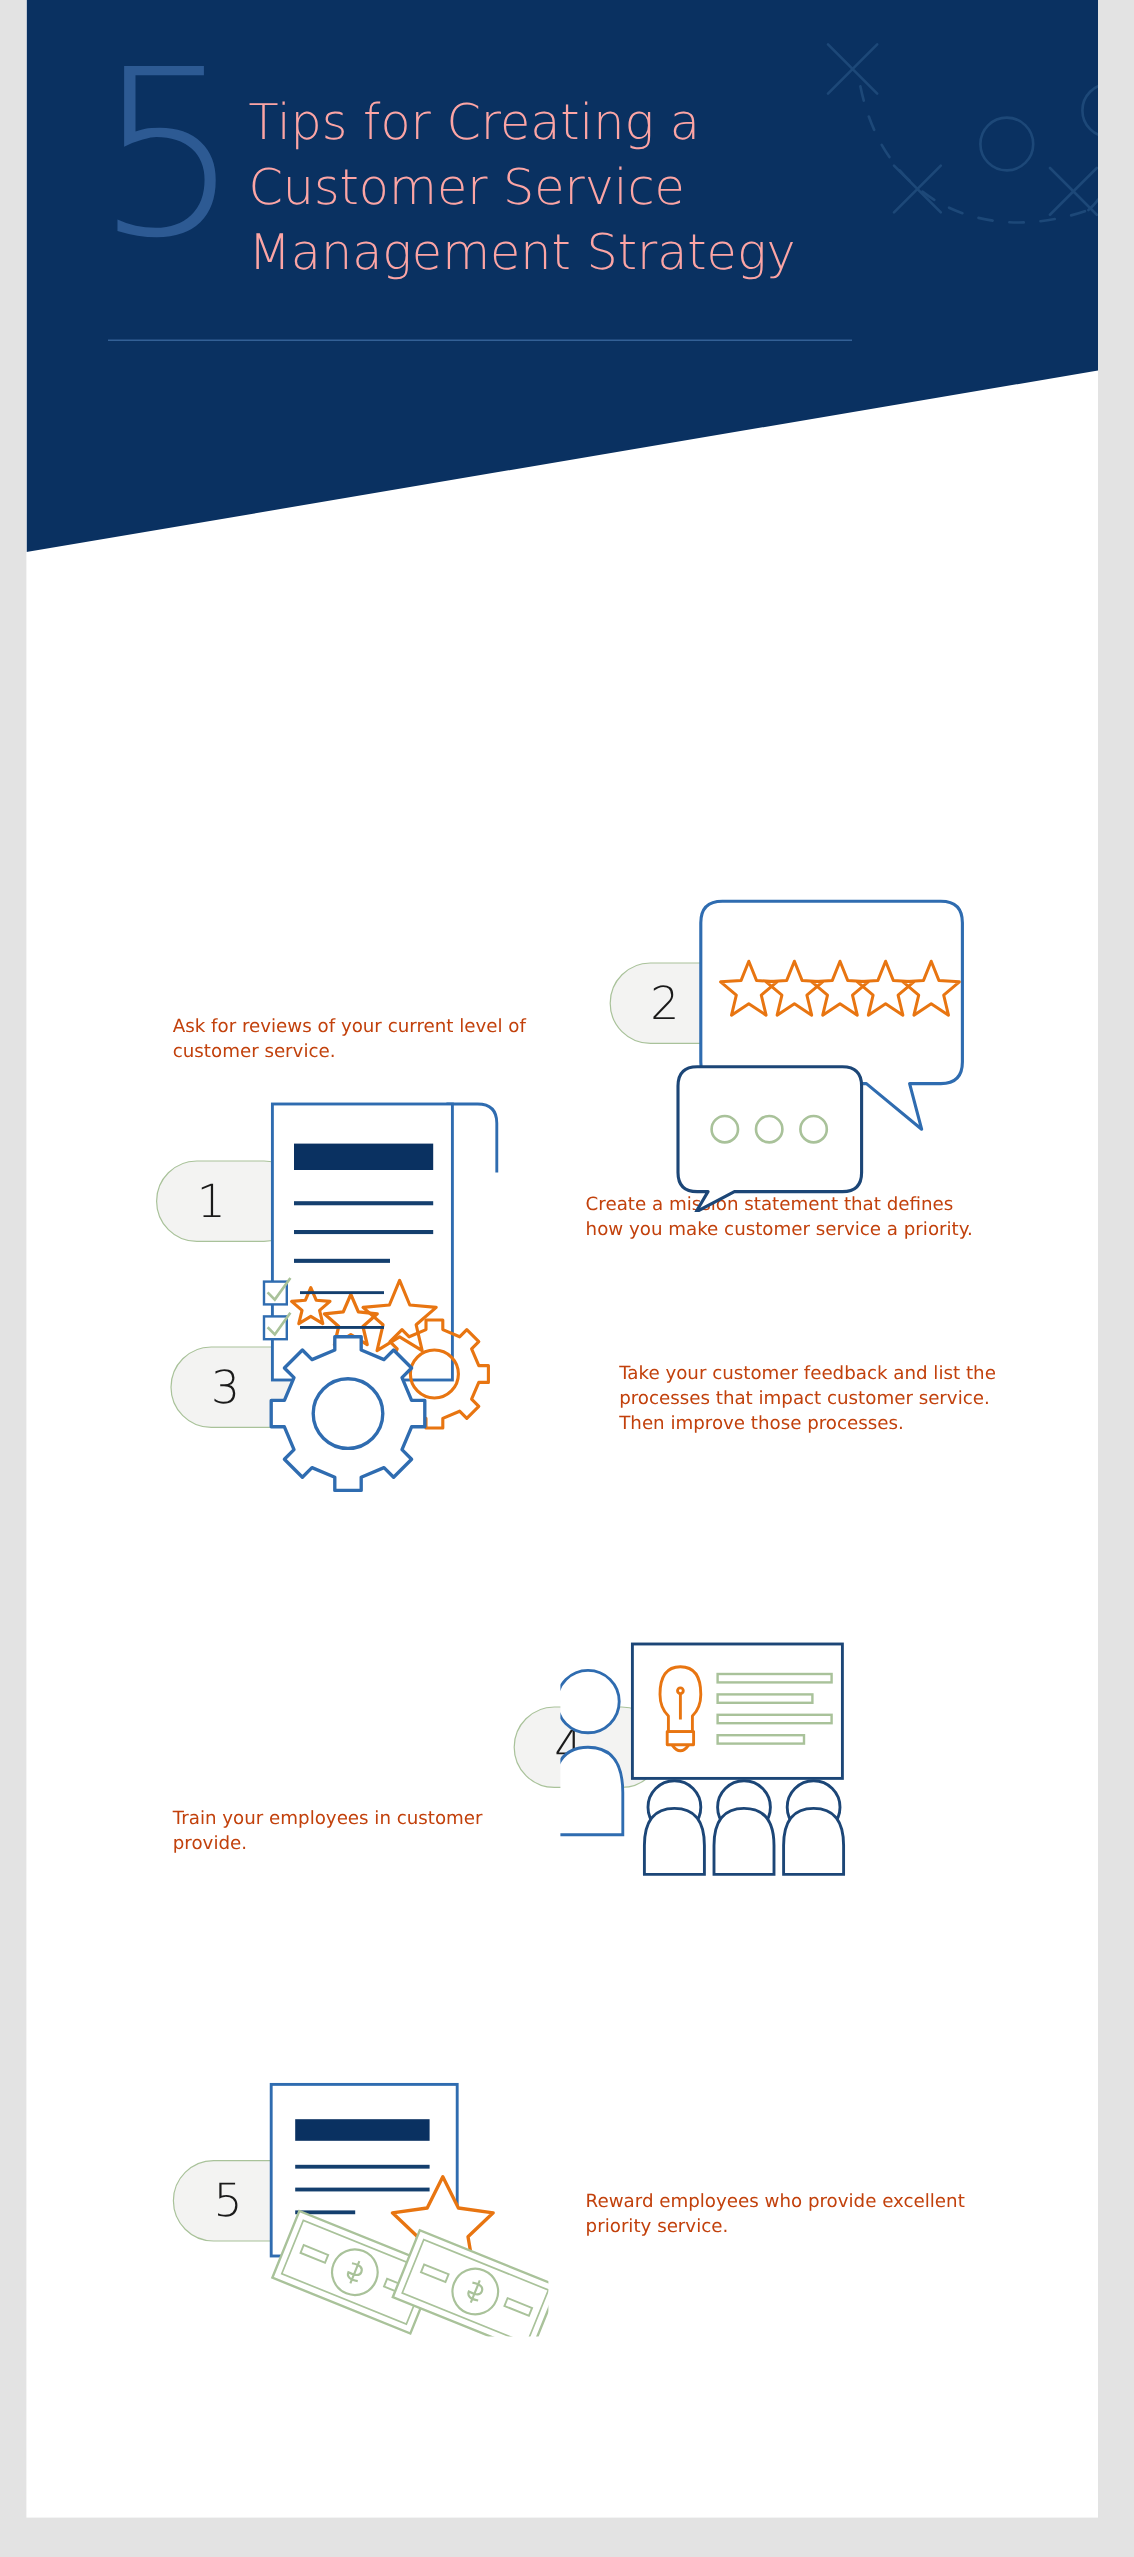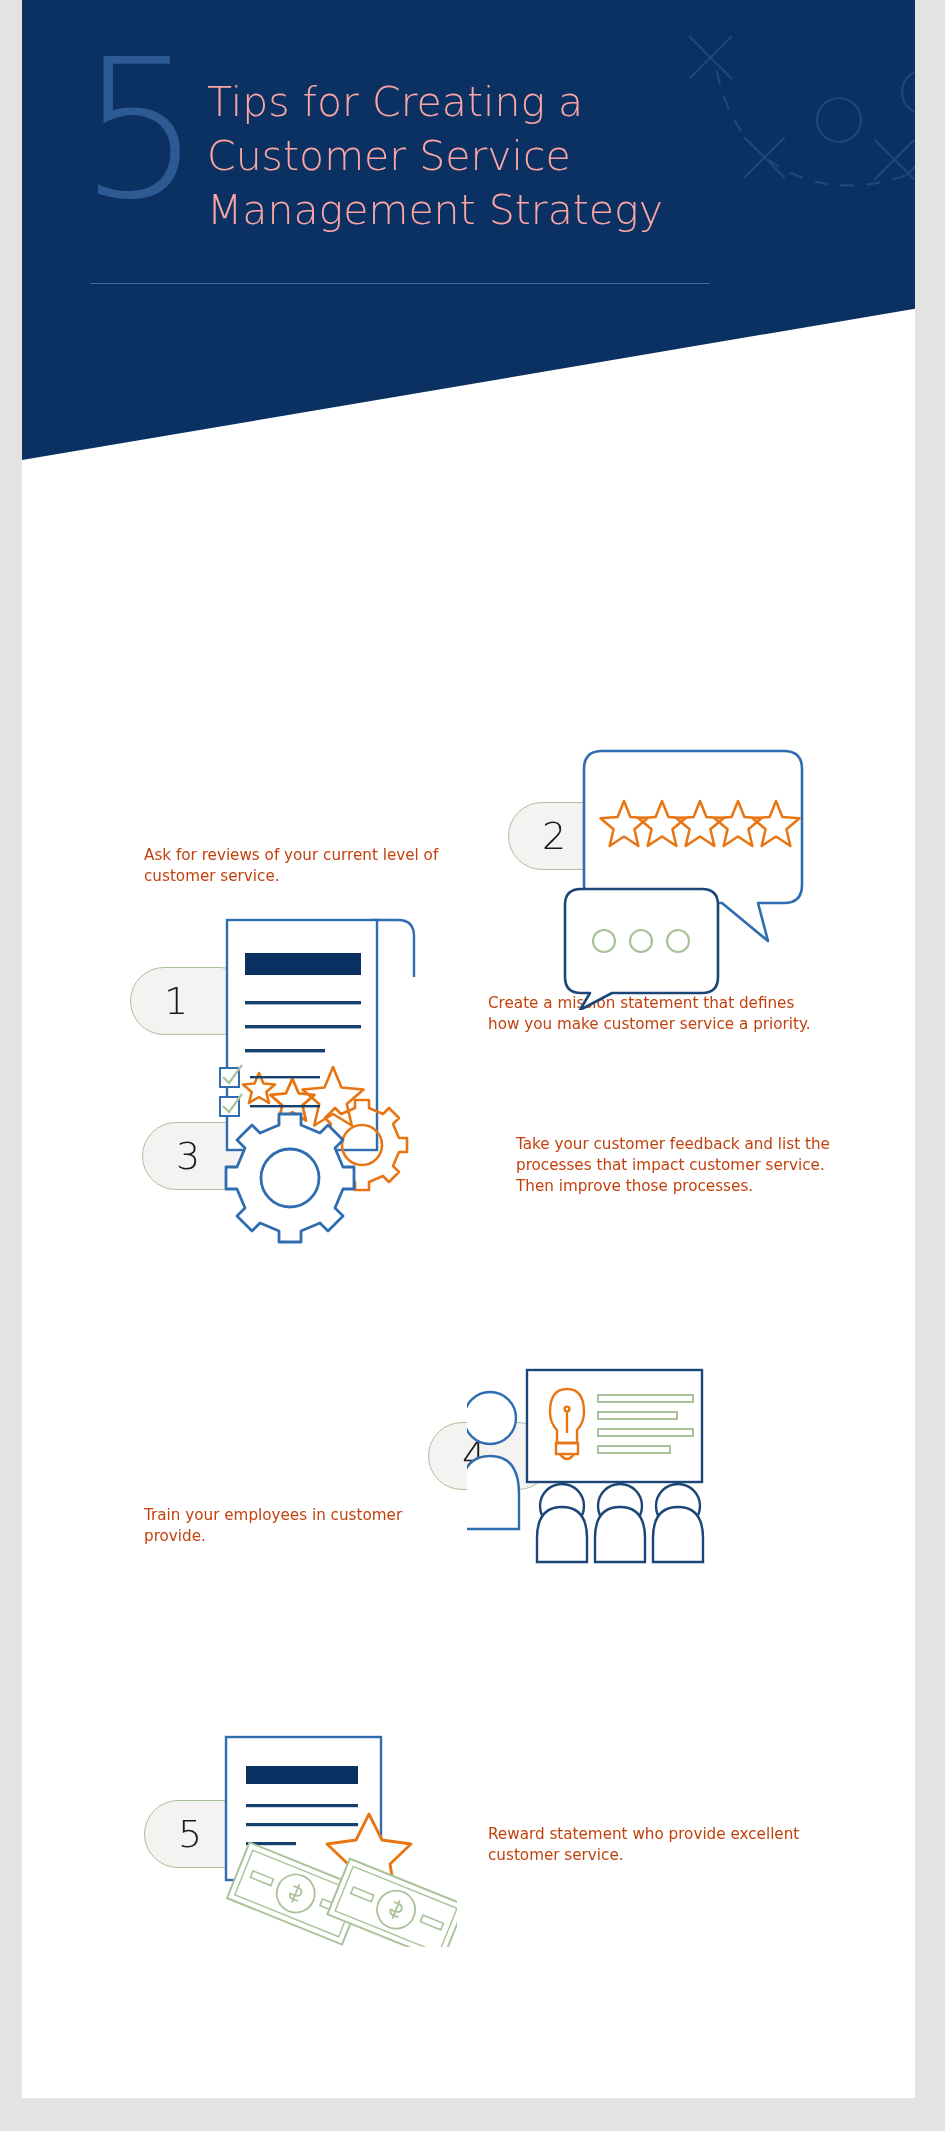--- a/index.html
+++ b/index.html
@@ -311,17 +311,17 @@
 
         <g transform="rotate(22 175 178)">
           <rect x="112" y="148" width="124" height="60" fill="#ffffff" stroke="#a9c29a" stroke-width="2"></rect>
           <rect x="118" y="154" width="112" height="48" fill="none" stroke="#a9c29a" stroke-width="1.4"></rect>
           <circle cx="174" cy="178" r="19" fill="none" stroke="#a9c29a" stroke-width="1.8"></circle>
           <path d="M174 168 L174 188 M169 172 Q179 170 179 176 Q179 181 169 180 Q169 186 179 184" fill="none" stroke="#a9c29a" stroke-width="1.8"></path>
           <rect x="126" y="173" width="22" height="7" fill="none" stroke="#a9c29a" stroke-width="1.6"></rect>
           <rect x="201" y="173" width="22" height="7" fill="none" stroke="#a9c29a" stroke-width="1.6"></rect>
         </g>
       </svg>
-      <div class="body-text">Reward statement who provide excellent customer service.</div>
+      <div class="body-text">Reward employees who provide excellent priority service.</div>
     </div>
 
   </div>
 </div>
 
 </body></html>

